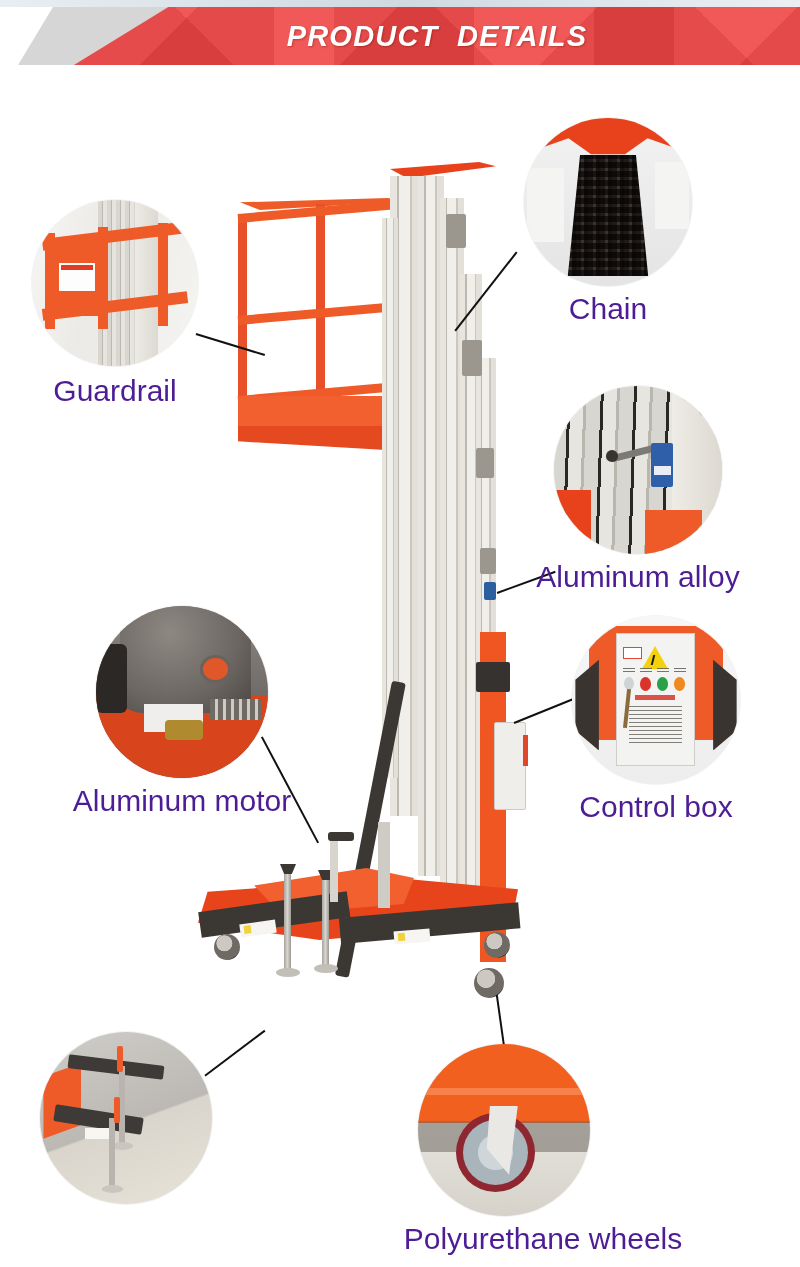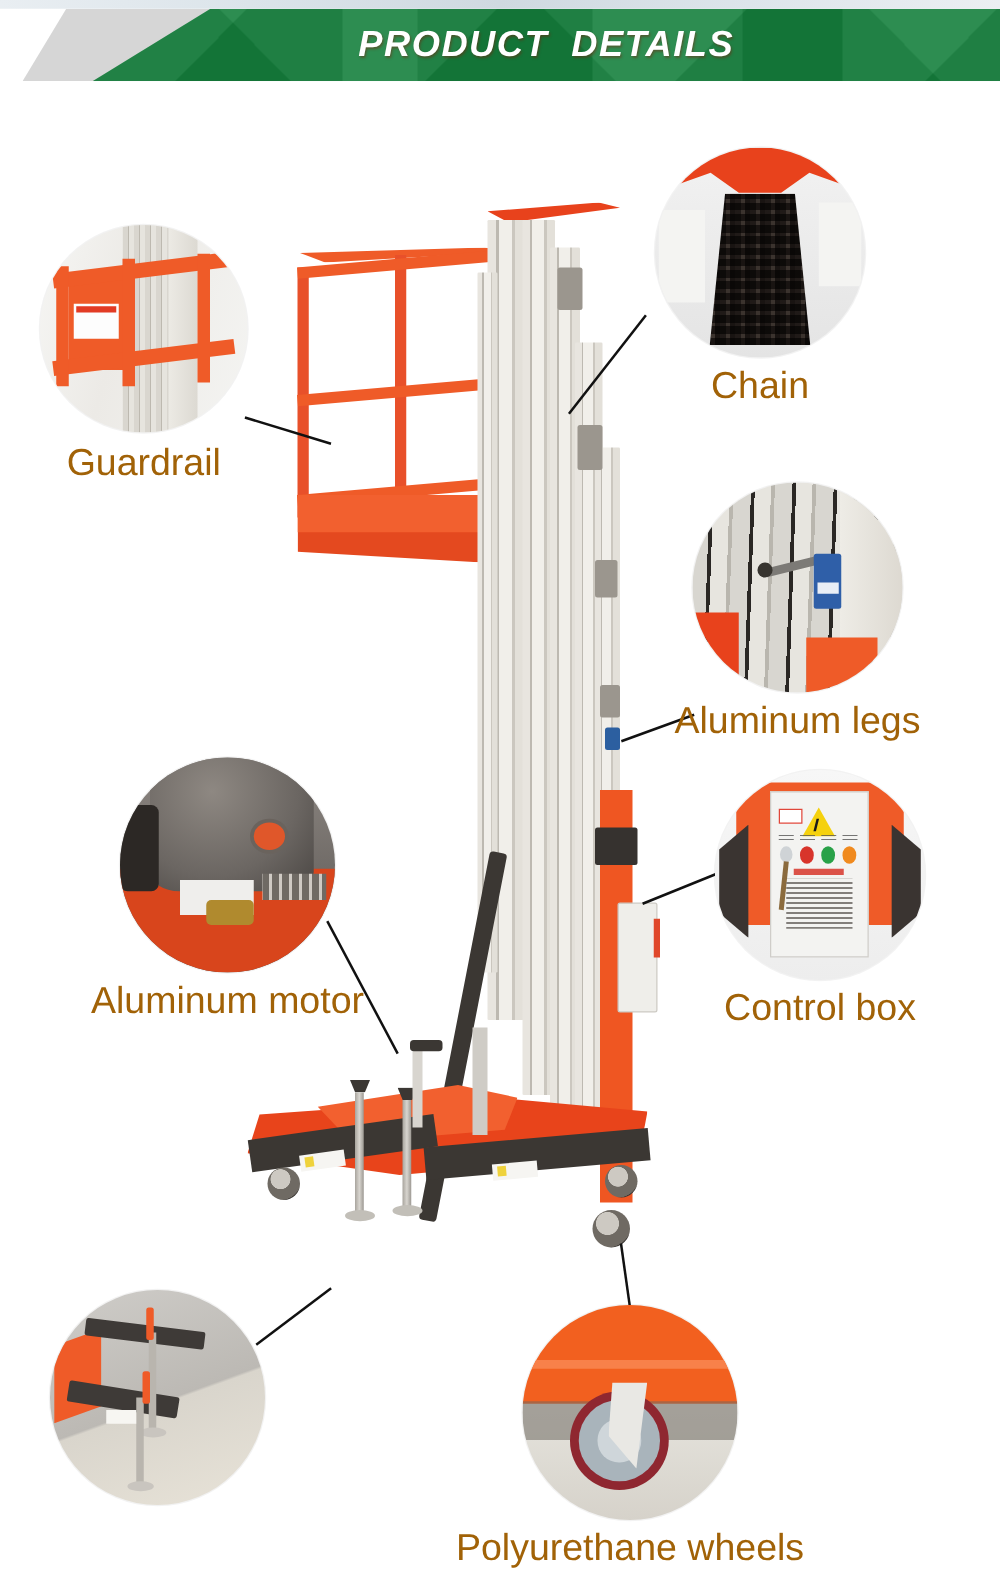--- a/index.html
+++ b/index.html
@@ -15,21 +15,21 @@
     position:absolute;left:0;top:0;width:800px;height:7px;
     background:linear-gradient(90deg,#e9eef2 0%,#dbe4ea 25%,#cfd9e0 50%,#dde5eb 75%,#eceff2 100%);
   }
   .banner-gray{
     position:absolute;left:18px;top:7px;width:250px;height:58px;
     background:#d6d6d6;
     clip-path:polygon(14% 0, 100% 0, 100% 100%, 0% 100%);
   }
   .banner-orange{
     position:absolute;left:74px;top:7px;width:726px;height:58px;
-    background:#15803d;
+    background:#ef4444;
     clip-path:polygon(13% 0, 100% 0, 100% 100%, 0% 100%);
     overflow:hidden;
   }
   .banner-orange::before{
     content:"";position:absolute;inset:0;
     background:
       linear-gradient(135deg, rgba(255,255,255,.055) 0 48%, rgba(0,0,0,.05) 48% 100%),
       linear-gradient(45deg, rgba(0,0,0,.045) 0 50%, rgba(255,255,255,.05) 50% 100%);
     background-size:200px 58px, 260px 58px;
   }
@@ -45,21 +45,21 @@
 
   
   .callout{position:absolute;}
   .circle{
     position:relative;border-radius:50%;overflow:hidden;
     background:#f2f2f2;
     box-shadow:0 0 0 1px rgba(0,0,0,.05);
   }
   .clabel{
     position:absolute;left:50%;transform:translateX(-50%);
-    white-space:nowrap;color:#a16207;font-size:30px;line-height:1;
+    white-space:nowrap;color:#4c1d95;font-size:30px;line-height:1;
   }
 
   
   .line{position:absolute;background:#111;transform-origin:0 50%;height:1.6px;}
 
   
   .ph{position:absolute;inset:0;}
 
   
   .g-bg{background:linear-gradient(105deg,#f6f6f4 0%,#eceae6 40%,#f4f4f2 100%);}
@@ -297,21 +297,21 @@
 </div>
 
 <div class="line" style="left:196px;top:333px;width:72px;transform:rotate(17deg);"></div>
 <div class="line" style="left:455px;top:330px;width:100px;transform:rotate(-52deg);"></div>
 <div class="line" style="left:497px;top:592px;width:62px;transform:rotate(-20deg);"></div>
 <div class="line" style="left:514px;top:722px;width:72px;transform:rotate(-22deg);"></div>
 <div class="line" style="left:262px;top:736px;width:120px;transform:rotate(62deg);"></div>
 <div class="line" style="left:265px;top:1030px;width:75px;transform:rotate(143deg);"></div>
 <div class="line" style="left:497px;top:994px;width:50px;transform:rotate(82deg);"></div>
 
-<div class="callout" style="left:32px;top:180px;">
+<div class="callout" style="left:32px;top:200px;">
   <div class="circle" style="width:166px;height:166px;">
     <div class="ph g-bg"></div>
     <div class="g-mast"></div>
     <div class="g-mast2"></div>
     <div class="g-plate"></div>
     <div class="g-sticker">
         <i></i>
       </div>
     <div class="g-rail" style="left:6%;top:18%;width:88%;height:7%;transform:rotate(-7deg);"></div>
     <div class="g-rail" style="left:6%;top:60%;width:88%;height:7%;transform:rotate(-7deg);"></div>
@@ -338,21 +338,21 @@
     <div class="ph a-bg"></div>
     <div class="a-pale"></div>
     <div class="a-orange"></div>
     <div class="a-orange2"></div>
     <div class="a-arm"></div>
     <div class="a-knob"></div>
     <div class="a-switch">
         <i></i>
       </div>
   </div>
-  <div class="clabel" style="top:176px;">Aluminum legs</div>
+  <div class="clabel" style="top:176px;">Aluminum alloy</div>
 </div>
 
 <div class="callout" style="left:572px;top:616px;">
   <div class="circle" style="width:168px;height:168px;">
     <div class="ph cb-bg"></div>
     <div class="cb-orange"></div>
     <div class="cb-dark-l"></div>
     <div class="cb-dark-r"></div>
     <div class="cb-panel">
       <div class="cb-tag"></div>
@@ -408,14 +408,14 @@
     <div class="ph w-bg"></div>
     <div class="w-orange">
         <i></i>
       </div>
     <div class="w-shadow"></div>
     <div class="w-tire"></div>
     <div class="w-tire2"></div>
     <div class="w-hub"></div>
     <div class="w-fork"></div>
   </div>
-  <div class="clabel" style="top:180px;">Polyurethane wheels</div>
+  <div class="clabel" style="top:180px;margin-left:39px;">Polyurethane wheels</div>
 </div>
 
 </body></html>

